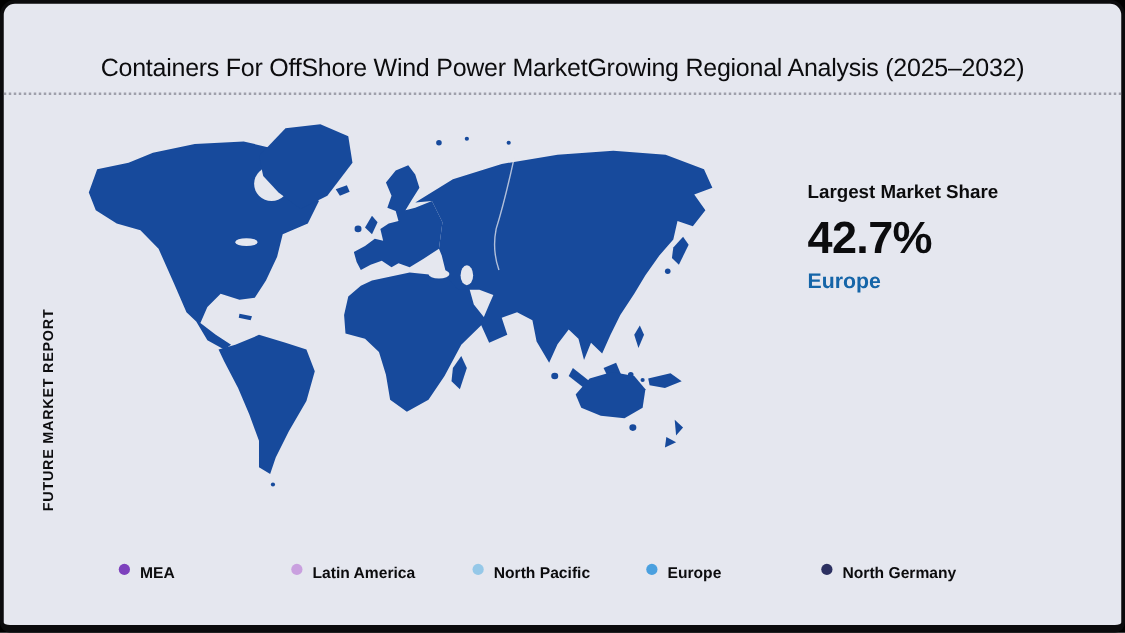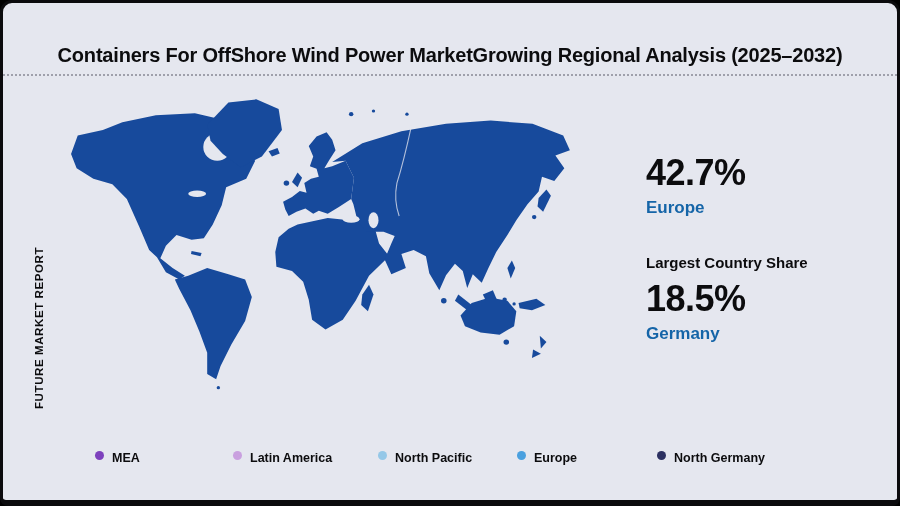--- a/index.html
+++ b/index.html
@@ -1,20 +1,20 @@
 <!DOCTYPE html>
 <html style="--land: #174a9c; --ocean: #e5e7ef;"><head>
 <meta charset="utf-8">
 <style>
   html,body{margin:0;padding:0;width:900px;height:506px;background:#000;font-family:"Liberation Sans",sans-serif;}
   .card{position:absolute;inset:0;box-sizing:border-box;background:var(--ocean,#e5e7ef);
         border:3px solid #0b0b0d;border-bottom-width:6px;border-radius:12px 12px 8px 8px;overflow:hidden;}
   :root{--land:#174a9c;--ocean:#e5e7ef;}
   .title{position:absolute;top:41px;left:0;right:0;text-align:center;
-         font-weight:700;font-size:20px;letter-spacing:-0.2px;color:#0c0c0e;white-space:nowrap;}
+         font-weight:400;font-size:20px;letter-spacing:-0.2px;color:#0c0c0e;white-space:nowrap;}
   .rule{position:absolute;top:71px;left:0;right:0;border-top:2px dotted #9fa0ab;height:0;}
   .brand{position:absolute;left:30px;top:228px;height:178px;display:flex;align-items:center;
          writing-mode:vertical-rl;transform:rotate(180deg);
          font-weight:800;font-size:11.5px;letter-spacing:0.6px;color:#0c0c0e;white-space:nowrap;}
   .map{position:absolute;left:58px;top:90px;width:558px;height:318px;}
   .land{fill:var(--land);}
   .water{fill:var(--ocean);}
   .borderline{fill:none;stroke:var(--ocean);stroke-width:2;opacity:.75;}
   .stats{position:absolute;left:643px;top:142px;width:250px;}
   .stat-label{font-weight:800;font-size:15px;color:#0c0c0e;margin:0;}
@@ -75,27 +75,23 @@
     <path class="land" d="M820 396 L852 388 L868 400 L844 410 L822 406 Z"></path>
 
     <path class="land" d="M716 420 L736 396 L768 386 L800 392 L816 412 L812 440 L786 456 L752 452 L724 440 Z"></path>
     <circle class="land" cx="798" cy="470" r="5"></circle>
     <path class="land" d="M858 458 L870 470 L860 482 Z"></path>
     <path class="land" d="M846 484 L860 492 L844 500 Z"></path>
   </svg>
 
   <div class="stats">
     <div>
+      <p class="stat-label">Largest Market Share</p>
       <p class="stat-value">42.7%</p>
       <p class="stat-region" style="color: rgb(21, 101, 168);">Europe</p>
-    </div>
-    <div>
-      <p class="stat-label">Largest Country Share</p>
-      <p class="stat-value">18.5%</p>
-      <p class="stat-region" style="color: rgb(21, 101, 168);">Germany</p>
     </div>
   </div>
 
   <div class="legend-item li-0">
     <span class="dot" style="background: rgb(125, 65, 189);"></span>
     <span class="legend-label">MEA</span>
   </div>
   <div class="legend-item li-1">
     <span class="dot" style="background: rgb(201, 160, 223);"></span>
     <span class="legend-label">Latin America</span>

